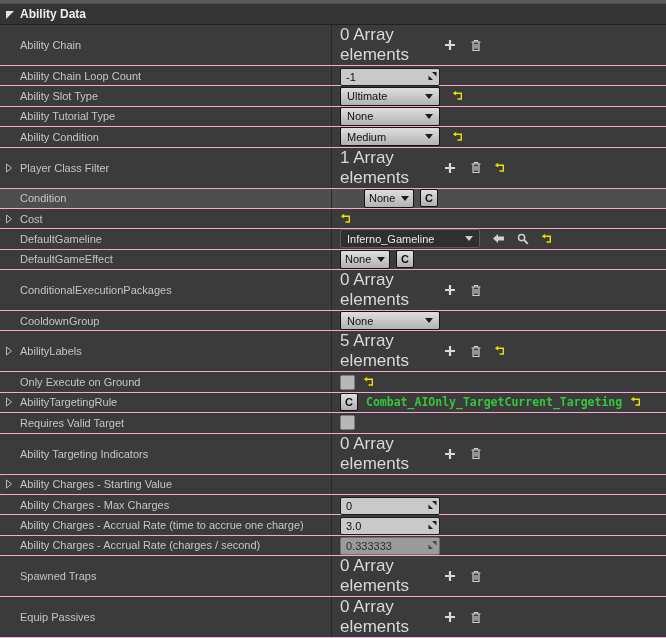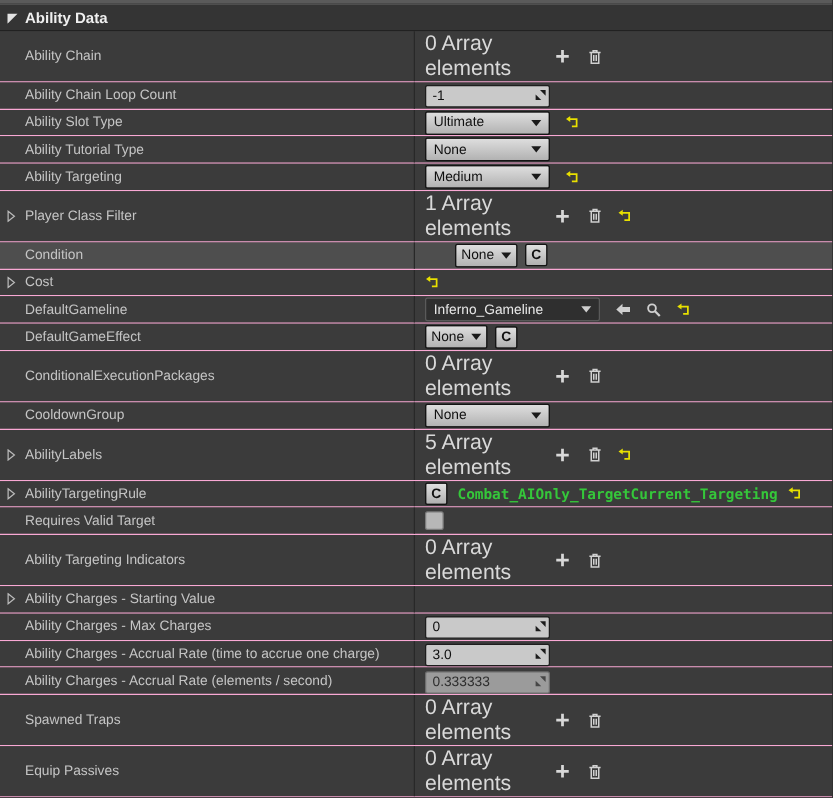--- a/index.html
+++ b/index.html
@@ -166,21 +166,21 @@
       <div class="cell-value">
         <span class="dd">
             <span class="sel">None</span>
             <span class="caret"></span>
           </span>
       </div>
     </div>
 
     <div class="row">
       <div class="cell-label">
-          <span class="plabel">Ability Targeting</span>
+          <span class="plabel">Ability Condition</span>
         </div>
       <div class="cell-value">
         <span class="dd">
             <span class="sel">Medium</span>
             <span class="caret"></span>
           </span>
         <span class="icon-btn ml12">
             <svg width="12" height="12" viewBox="0 0 12 12">
               <path d="M3.5 3.2 H9.3 V9 H5.5" stroke="#e8e000" stroke-width="1.4" fill="none"></path>
               <polygon points="4.2,0.8 4.2,5.6 0.8,3.2" fill="#e8e000"></polygon>
@@ -347,20 +347,34 @@
           </span>
         <span class="icon-btn">
             <svg width="12" height="12" viewBox="0 0 12 12">
               <path d="M3.5 3.2 H9.3 V9 H5.5" stroke="#e8e000" stroke-width="1.4" fill="none"></path>
               <polygon points="4.2,0.8 4.2,5.6 0.8,3.2" fill="#e8e000"></polygon>
             </svg>
           </span>
       </div>
     </div>
 
+    <div class="row">
+      <div class="cell-label">
+          <span class="plabel">Only Execute on Ground</span>
+        </div>
+      <div class="cell-value">
+        <span class="checkbox"></span>
+        <span class="icon-btn ml8">
+            <svg width="12" height="12" viewBox="0 0 12 12">
+              <path d="M3.5 3.2 H9.3 V9 H5.5" stroke="#e8e000" stroke-width="1.4" fill="none"></path>
+              <polygon points="4.2,0.8 4.2,5.6 0.8,3.2" fill="#e8e000"></polygon>
+            </svg>
+          </span>
+      </div>
+    </div>
 
     <div class="row">
       <div class="cell-label">
         <span class="expander">
             <svg width="8" height="10" viewBox="0 0 8 10">
               <polygon points="1.5,1 6.5,5 1.5,9" fill="none" stroke="#b9b9b9" stroke-width="1"></polygon>
             </svg>
           </span>
         <span class="plabel">AbilityTargetingRule</span>
       </div>
@@ -445,21 +459,21 @@
                 <polygon points="8.5,0.5 8.5,5 4,0.5" fill="#1c1c1c"></polygon>
                 <polygon points="0.5,8.5 5,8.5 0.5,4" fill="#1c1c1c"></polygon>
               </svg>
             </span>
         </span>
       </div>
     </div>
 
     <div class="row">
       <div class="cell-label">
-          <span class="plabel">Ability Charges - Accrual Rate (elements / second)</span>
+          <span class="plabel">Ability Charges - Accrual Rate (charges / second)</span>
         </div>
       <div class="cell-value">
         <span class="num-wrap disabled">
           <input class="num-input" disabled="" value="0.333333" style="">
           <span class="spin">
               <svg width="9" height="9" viewBox="0 0 9 9">
                 <polygon points="8.5,0.5 8.5,5 4,0.5" fill="#474747"></polygon>
                 <polygon points="0.5,8.5 5,8.5 0.5,4" fill="#474747"></polygon>
               </svg>
             </span>

